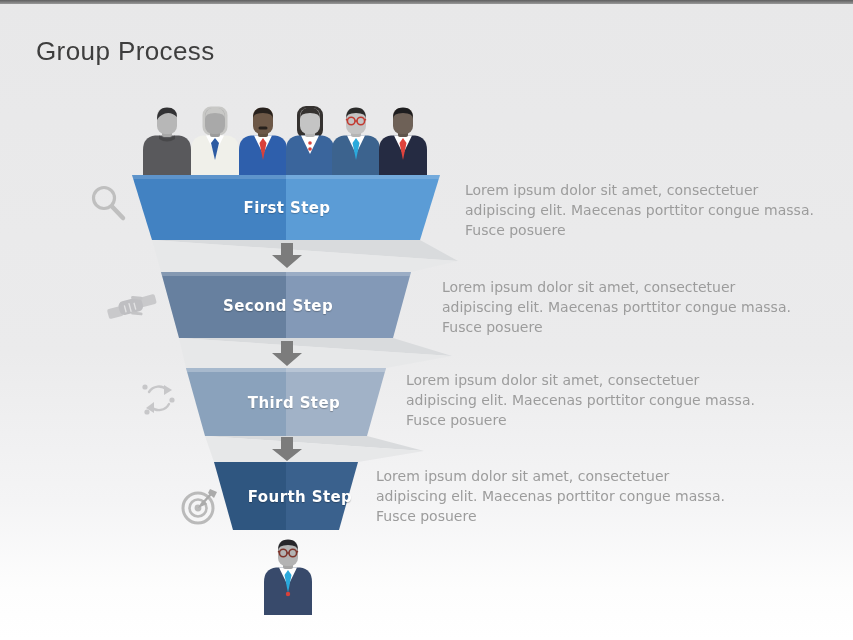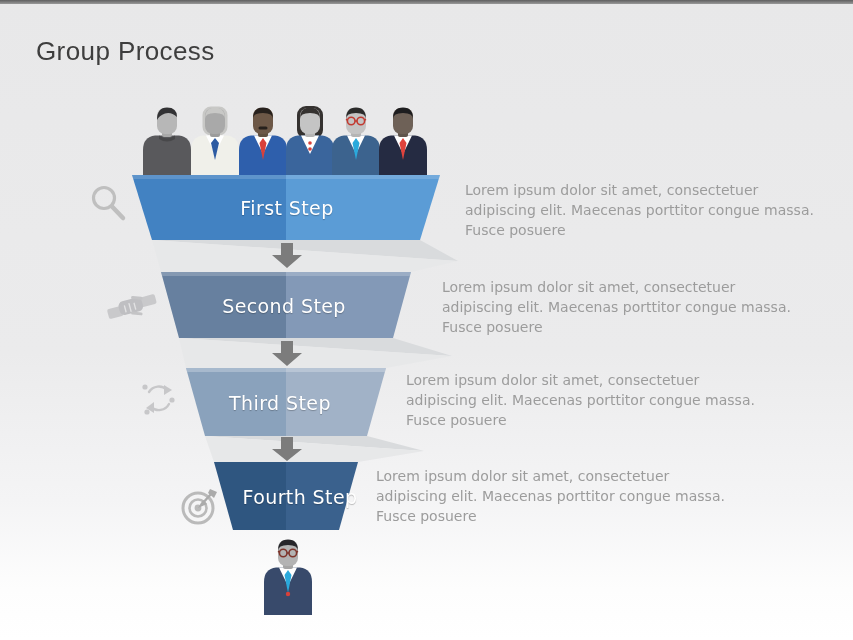--- a/index.html
+++ b/index.html
@@ -12,25 +12,25 @@
   .top-edge{position:absolute;left:0;top:0;width:853px;height:4px;
     background:linear-gradient(180deg,#474747,#8b8b8b);opacity:.85;}
   .title{
     position:absolute;left:36px;top:36px;
     font-family:"Liberation Sans",sans-serif;font-size:26px;font-weight:500;
     color:#3e3e3e;letter-spacing:.4px;
   }
   .gfx{position:absolute;left:0;top:0;}
   .step-label{
     position:absolute;transform:translate(-50%,-50%);
-    color:#ffffff;font-size:19px;font-weight:normal;letter-spacing:.4px;
+    color:#ffffff;font-size:15px;font-weight:bold;letter-spacing:.4px;
     text-shadow:0 1px 1px rgba(0,0,0,.25);white-space:nowrap;
   }
-  .lbl1{left:287px;top:208px}.lbl2{left:284px;top:306px}
-  .lbl3{left:280px;top:403px}.lbl4{left:300px;top:497px}
+  .lbl1{left:287px;top:208px}.lbl2{left:278px;top:306px}
+  .lbl3{left:294px;top:403px}.lbl4{left:300px;top:497px}
   .desc{
     position:absolute;width:400px;color:#9c9c9c;font-size:14px;line-height:1.42;
     white-space:pre-line;
   }
   .desc1{left:465px;top:181px}.desc2{left:442px;top:278px}
   .desc3{left:406px;top:371px}.desc4{left:376px;top:467px}
 </style>
 </head>
 <body>
 

